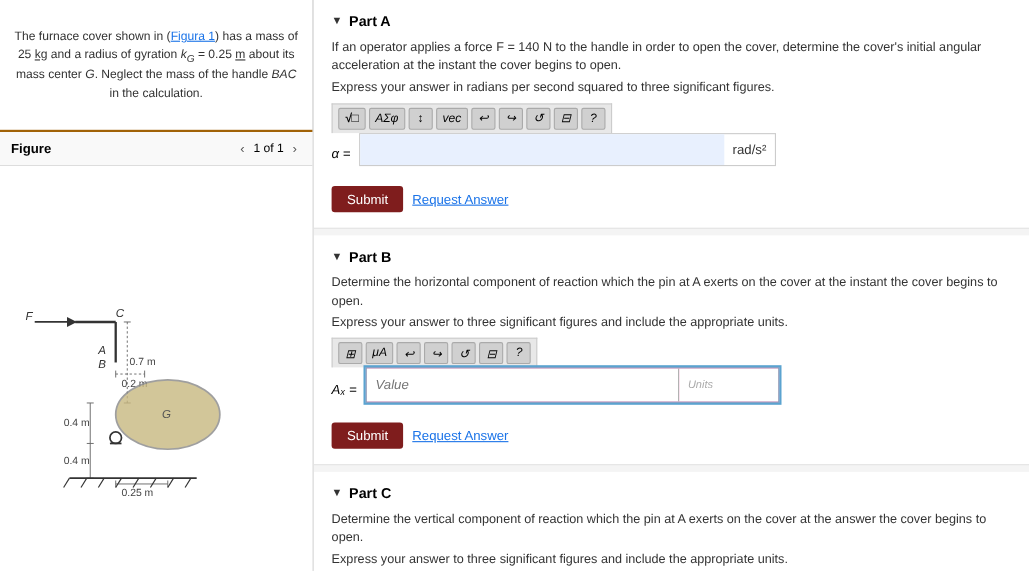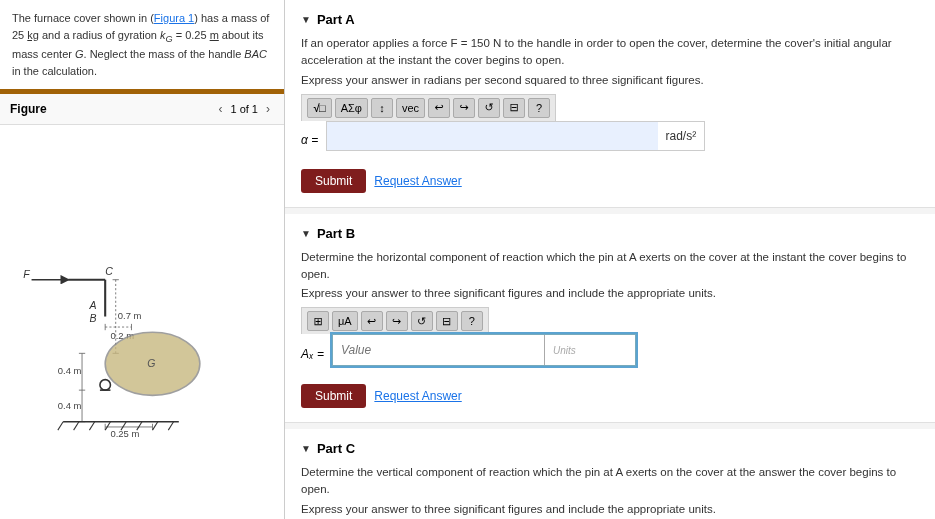--- a/index.html
+++ b/index.html
@@ -8,25 +8,26 @@
     
     .left-panel {
       width: 285px;
       min-width: 285px;
       background: #fff;
       border-right: 1px solid #ccc;
       display: flex;
       flex-direction: column;
     }
     .problem-text {
-      padding: 10px 12px;
+      padding: 25px 12px;
       font-size: 11px;
       line-height: 1.5;
       color: #333;
-      border-bottom: 5px solid #a16207;
+      border-bottom: 2px solid #a16207;
+      text-align: center;
     }
     .problem-text a { color: #1a73e8; text-decoration: underline; }
     .figure-section {
       flex: 1;
       display: flex;
       flex-direction: column;
     }
     .figure-header {
       display: flex;
       align-items: center;
@@ -85,21 +86,21 @@
       width: fit-content;
     }
     .toolbar-btn {
       background: #d0d0d0;
       border: 1px solid #aaa;
       padding: 2px 5px;
       font-size: 11px;
       cursor: pointer;
       border-radius: 2px;
       display: flex; align-items: center; justify-content: center;
-      min-width: 22px; height: 20px;
+      min-width: 22px; height: 20px; font-style: italic;
     }
     .toolbar-btn.special { font-style: italic; font-weight: bold; }
 
     
     .answer-box-a {
       display: flex;
       align-items: center;
       border: 1px solid #ccc;
       background: #fff;
       width: 379px;
@@ -120,21 +121,21 @@
       color: #333;
       white-space: nowrap;
     }
 
     
     .answer-box-bc {
       display: flex;
       align-items: center;
       border: 1px solid #7ab;
       background: #ec4899;
-      width: 304px;
+      width: 376px;
       margin-bottom: 8px;
       outline: 2px solid #5ba3d0;
     }
     .answer-value-bc {
       flex: 1;
       border: none;
       border-right: 1px solid #aaa;
       outline: none;
       padding: 5px 8px;
       font-size: 12px;
@@ -264,21 +265,21 @@
   </div>
 </div>
 
 <div class="right-panel">
 
   <div class="part-section">
     <div class="part-header">
       <span class="part-arrow">▼</span>
       <span class="part-label">Part A</span>
     </div>
-    <p class="part-question">If an operator applies a force F = 150 N to the handle in order to open the cover, determine the cover's initial angular acceleration at the instant the cover begins to open.</p>
+    <p class="part-question">If an operator applies a force F = 140 N to the handle in order to open the cover, determine the cover's initial angular acceleration at the instant the cover begins to open.</p>
     <p class="part-instruction">Express your answer in radians per second squared to three significant figures.</p>
 
     <div class="toolbar">
       <button class="toolbar-btn special">√□</button>
       <button class="toolbar-btn">ΑΣφ</button>
       <button class="toolbar-btn">↕</button>
       <button class="toolbar-btn">vec</button>
       <button class="toolbar-btn">↩</button>
       <button class="toolbar-btn">↪</button>
       <button class="toolbar-btn">↺</button>

